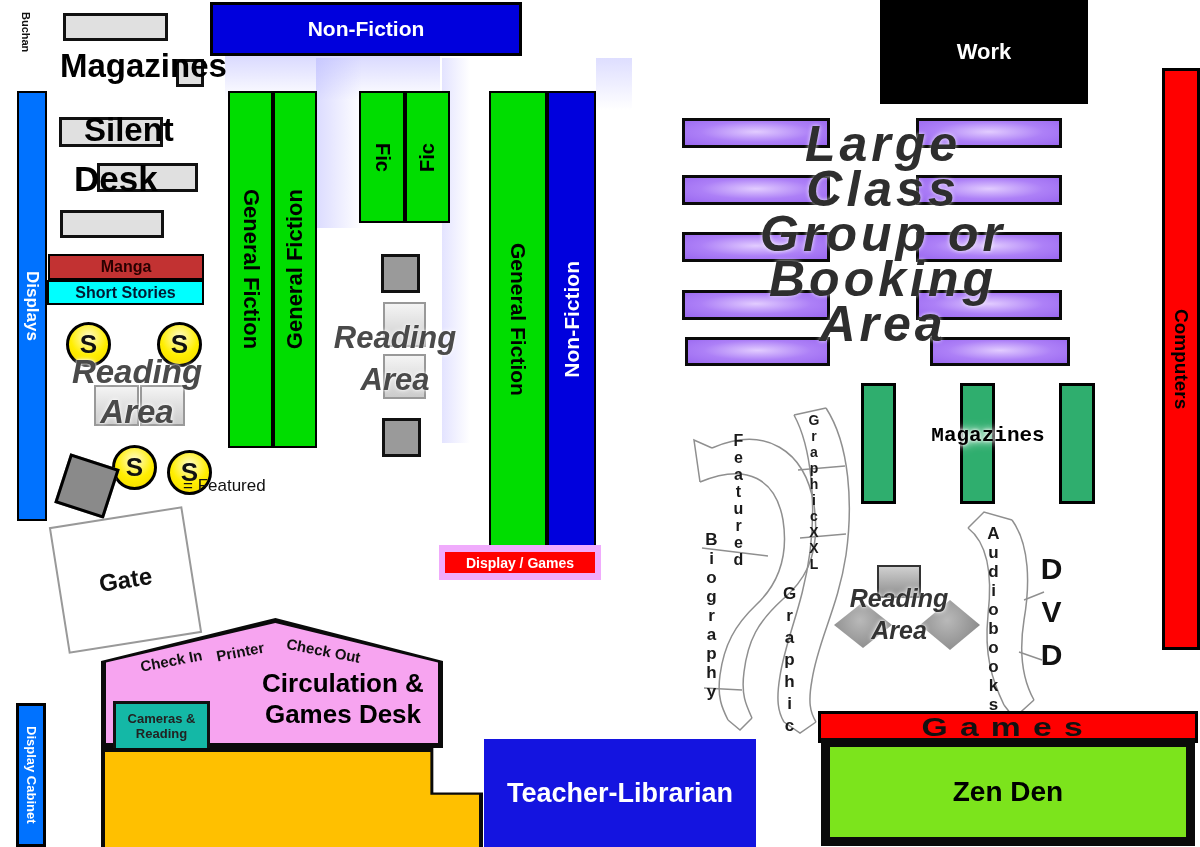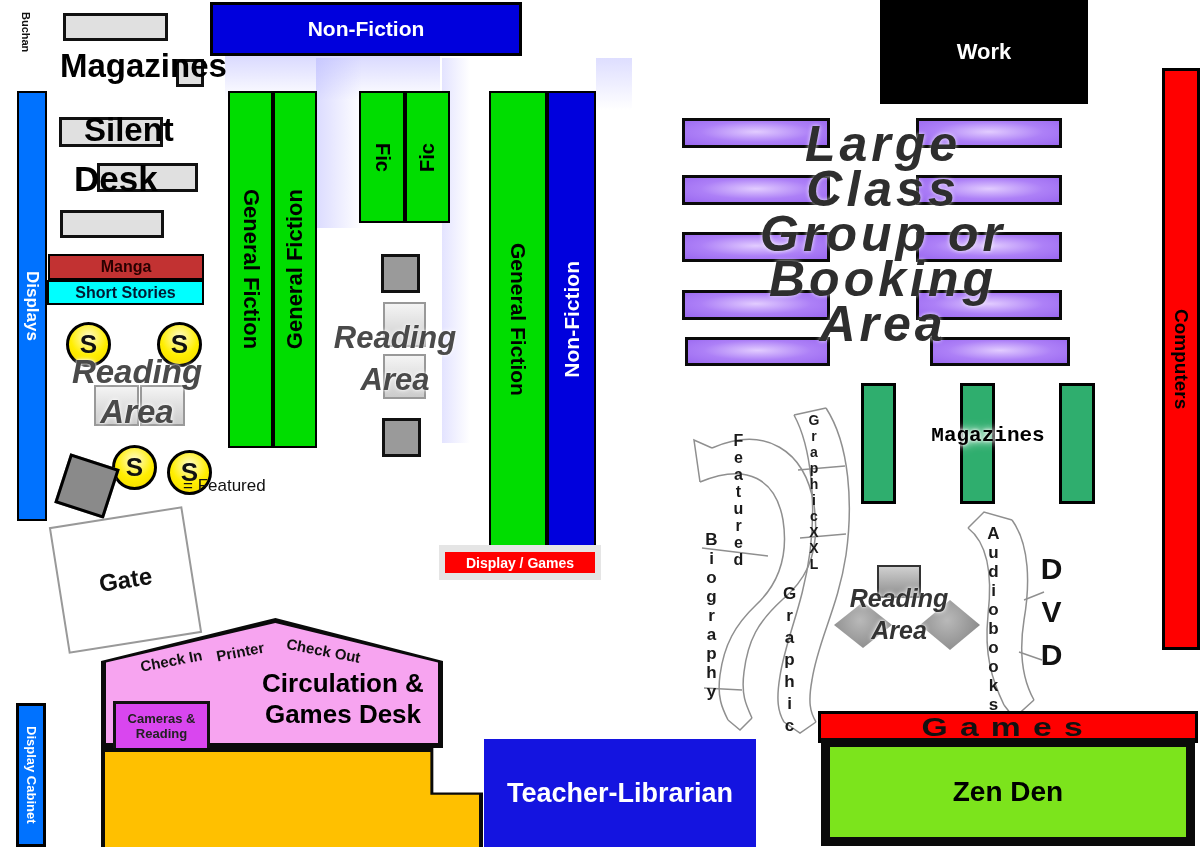--- a/index.html
+++ b/index.html
@@ -107,21 +107,21 @@
 
   <div class="abs cflex vdown greenshelf" style="left:359px;top:91px;width:46px;height:132px;font-weight:bold;font-size:20px;color:#000;">Fic</div>
   <div class="abs cflex greenshelf" style="left:405px;top:91px;width:45px;height:132px;">
     <span class="vup" style="font-weight:bold;font-size:20px;color:#000;">Fic</span>
   </div>
 
   <div class="abs cflex vdown greenshelf" style="left:489px;top:91px;width:58px;height:456px;font-weight:bold;font-size:21px;color:#000;">General Fiction</div>
   <div class="abs cflex" style="left:547px;top:91px;width:49px;height:456px;background:#0000dd;border:2px solid #000;">
     <span class="vup" style="color:#fff;font-weight:bold;font-size:21px;">Non-Fiction</span>
   </div>
-  <div class="abs" style="left:439px;top:545px;width:162px;height:35px;background:#e5e5e5;">
+  <div class="abs" style="left:439px;top:545px;width:162px;height:35px;background:#f0abfc;">
     <div class="abs cflex" style="left:6px;top:7px;width:150px;height:21px;background:#ff0000;color:#fff;font-weight:bold;font-size:14px;">Display / Games</div>
   </div>
 
   <div class="abs greysq" style="left:381px;top:254px;width:39px;height:39px;"></div>
   <div class="abs lightsq" style="left:383px;top:302px;width:43px;height:45px;"></div>
   <div class="abs lightsq" style="left:383px;top:354px;width:43px;height:45px;"></div>
   <div class="abs greysq" style="left:382px;top:418px;width:39px;height:39px;"></div>
   <div class="abs italgrey" style="left:320px;top:317px;width:150px;text-align:center;font-size:31px;line-height:42px;">
     <div>Reading</div>
     <div>Area</div>
@@ -176,21 +176,21 @@
   <div class="abs deskslope" style="left:101px;top:618px;width:342px;height:130px;background:#0a0a0a;">
     <div class="abs deskslope" style="left:5px;top:5px;width:332px;height:120px;background:#f7a4f0;"></div>
   </div>
   <div class="abs" style="left:140px;top:652px;font-size:15px;font-weight:600;color:#111;transform:rotate(-11deg);">Check In</div>
   <div class="abs" style="left:216px;top:643px;font-size:15px;font-weight:600;color:#111;transform:rotate(-11deg);">Printer</div>
   <div class="abs" style="left:286px;top:642px;font-size:15px;font-weight:600;color:#111;transform:rotate(11deg);">Check Out</div>
   <div class="abs" style="left:248px;top:668px;width:190px;text-align:center;font-size:26px;line-height:31px;font-weight:bold;color:#000;">
     <div>Circulation &amp;</div>
     <div>Games Desk</div>
   </div>
-  <div class="abs cflex" style="left:113px;top:701px;width:97px;height:50px;background:#d946ef;border:3px solid #111;">
+  <div class="abs cflex" style="left:113px;top:701px;width:97px;height:50px;background:#14b8a6;border:3px solid #111;">
     <div style="font-size:13px;font-weight:bold;color:#222;line-height:15px;">
       <div>Cameras &amp;</div>
       <div>Reading</div>
     </div>
   </div>
 
   <div class="abs workclip" style="left:101px;top:748px;width:382px;height:99px;background:#0a0a0a;">
     <div class="abs workclip" style="left:4px;top:4px;width:374px;height:95px;background:#ffc000;"></div>
   </div>
 

